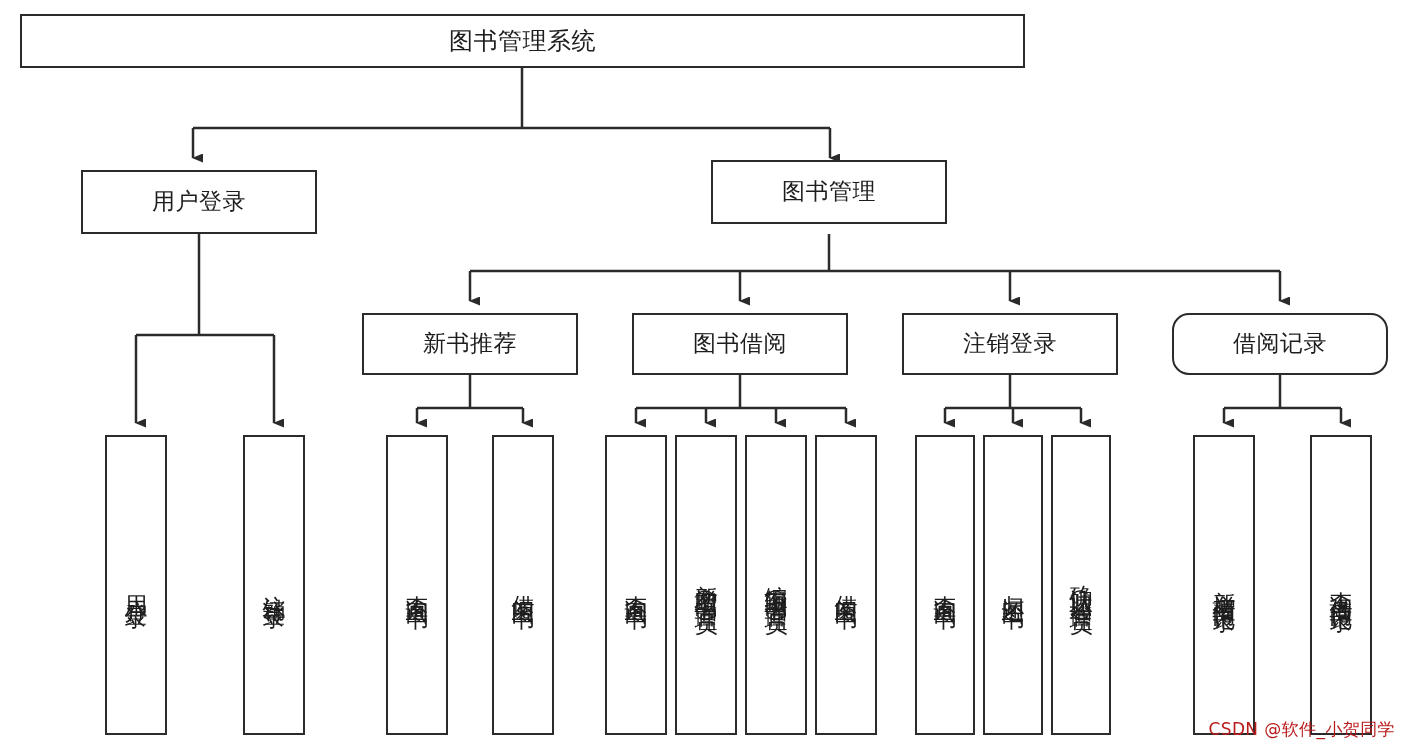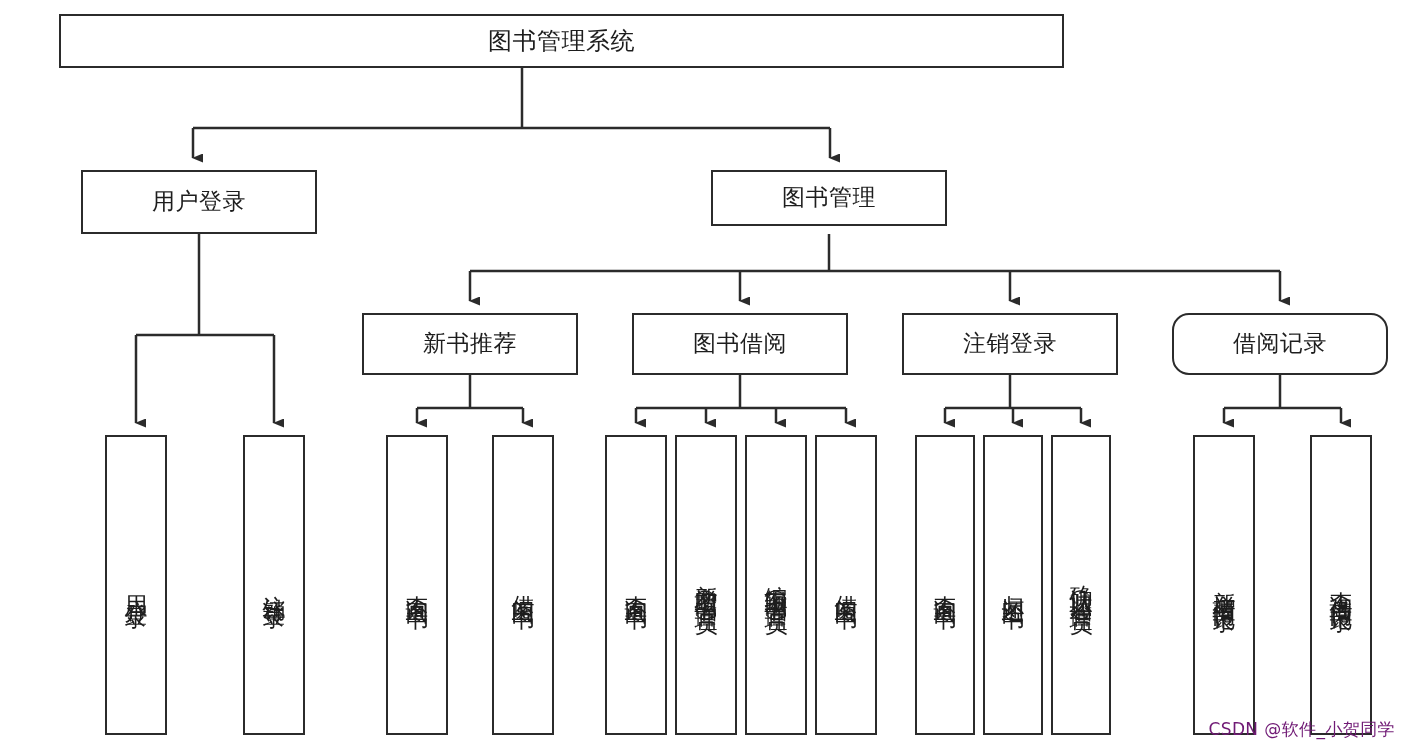--- a/index.html
+++ b/index.html
@@ -59,21 +59,21 @@
     text-orientation: upright;
     font-size: 23px;
     letter-spacing: 4px;
     line-height: 1;
   }
   #watermark {
     position: absolute;
     right: 10px;
     bottom: 6px;
     font-size: 17px;
-    color: #701a75;
+    color: #b91c1c;
     z-index: 6;
     white-space: nowrap;
     letter-spacing: 0.4px;
   }
 </style>
 </head>
 <body>
 
 <div id="diagram-root">
 
@@ -120,28 +120,28 @@
       <path d="M 1013,408 L 1013,423" marker-end="url(#arrowhead)"></path>
       <path d="M 1081,408 L 1081,423" marker-end="url(#arrowhead)"></path>
 
       <path d="M 1280,375 L 1280,408"></path>
       <path d="M 1224,408 L 1341,408"></path>
       <path d="M 1224,408 L 1224,423" marker-end="url(#arrowhead)"></path>
       <path d="M 1341,408 L 1341,423" marker-end="url(#arrowhead)"></path>
     </g>
   </svg>
 
-  <div class="node h root" style="left:20px; top:14px; width:1005px; height:54px;margin-left:39px;">
+  <div class="node h root" style="left:20px; top:14px; width:1005px; height:54px;">
     <span class="node-label">图书管理系统</span>
   </div>
 
   <div class="node h" style="left:81px; top:170px; width:236px; height:64px;">
     <span class="node-label">用户登录</span>
   </div>
-  <div class="node h" style="left:711px; top:170px; width:236px; height:56px;">
+  <div class="node h" style="left:711px; top:160px; width:236px; height:64px;">
     <span class="node-label">图书管理</span>
   </div>
 
   <div class="node h" style="left:362px; top:313px; width:216px; height:62px;">
     <span class="node-label">新书推荐</span>
   </div>
   <div class="node h" style="left:632px; top:313px; width:216px; height:62px;">
     <span class="node-label">图书借阅</span>
   </div>
   <div class="node h" style="left:902px; top:313px; width:216px; height:62px;">

